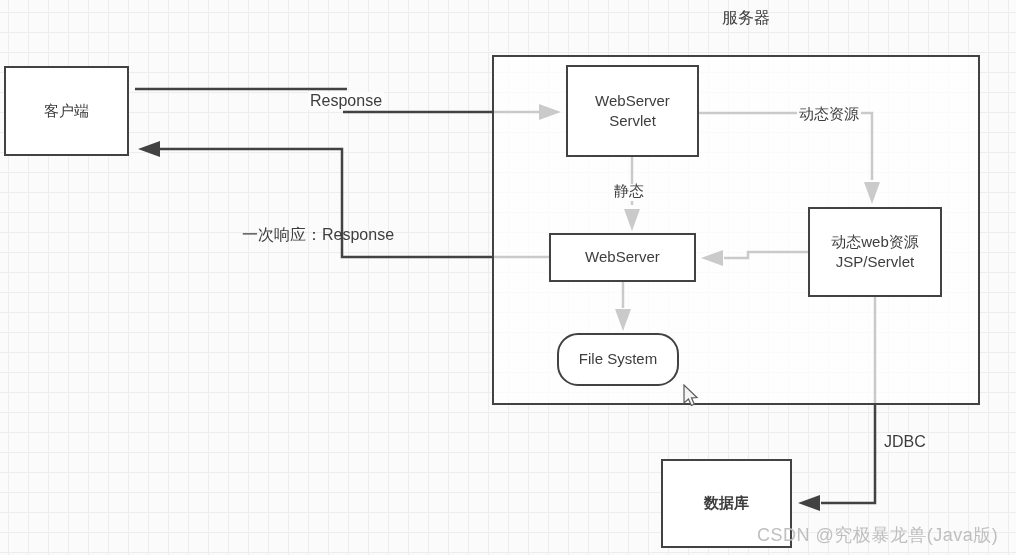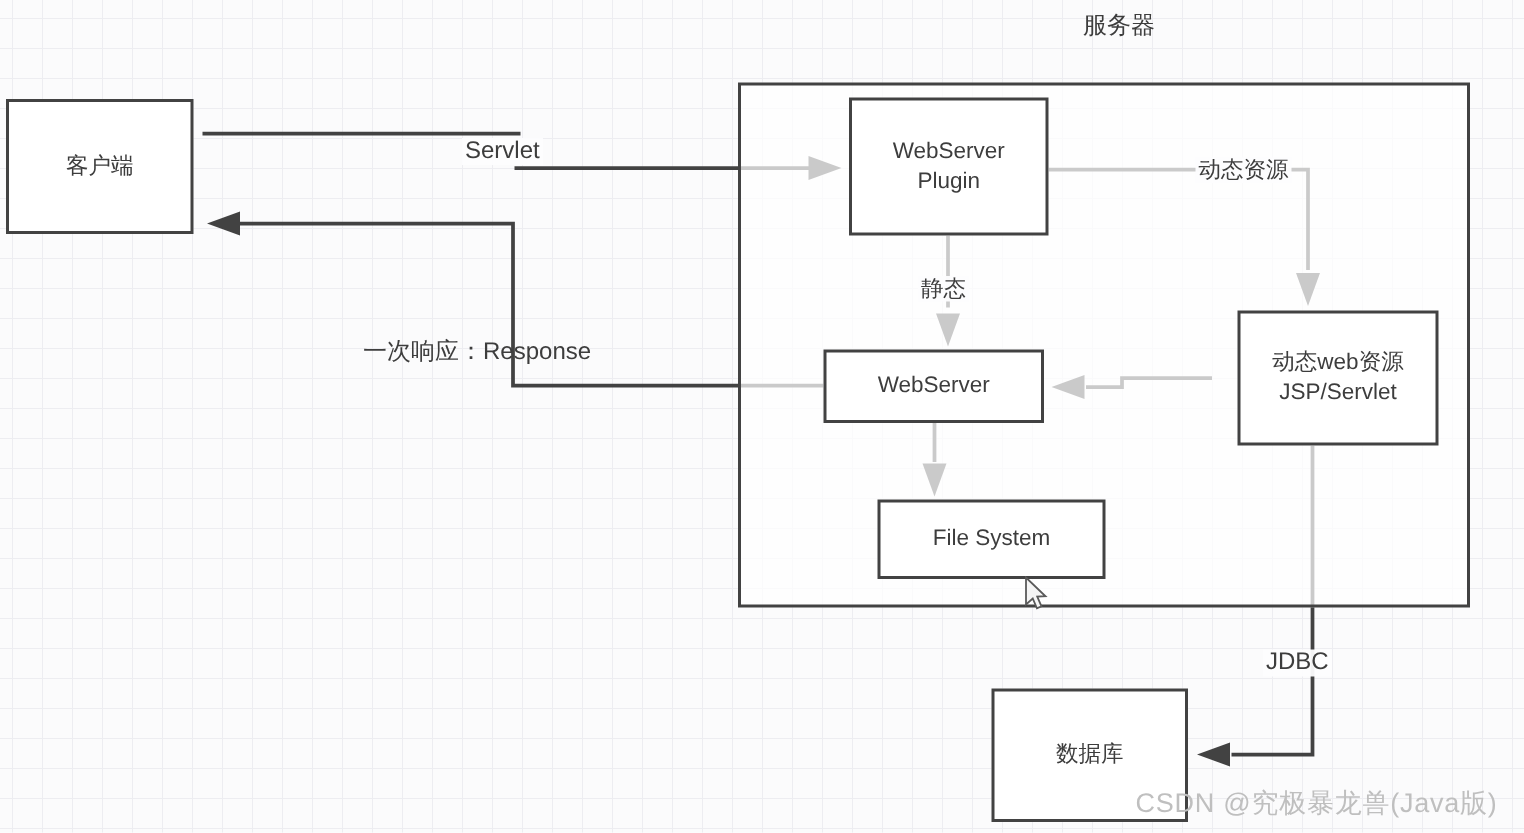--- a/index.html
+++ b/index.html
@@ -99,50 +99,50 @@
 
   <div class="container-box" style="left:492px; top:55px; width:488px; height:350px;"></div>
   <div class="free-label" style="left:722px; top:9px;">服务器</div>
 
   <div class="node" style="left:4px; top:66px; width:125px; height:90px;">
     <span>客户端</span>
   </div>
 
   <div class="node" style="left:566px; top:65px; width:133px; height:92px;">
     <span>WebServer</span>
-    <span>Plugin</span>
+    <span>Servlet</span>
   </div>
 
   <div class="node" style="left:549px; top:233px; width:147px; height:49px;">
     <span>WebServer</span>
   </div>
 
-  <div class="node" style="left:585px; top:333px; width:152px; height:53px;">
+  <div class="node" style="left:557px; top:333px; width:122px; height:53px;border-radius:21px;">
     <span>File System</span>
   </div>
 
-  <div class="node" style="left:808px; top:207px; width:134px; height:90px;margin-left:17px;">
+  <div class="node" style="left:808px; top:207px; width:134px; height:90px;">
     <span>动态web资源</span>
     <span>JSP/Servlet</span>
   </div>
 
-  <div class="node" style="left:661px; top:459px; width:131px; height:89px;">
+  <div class="node" style="left:661px; top:459px; width:131px; height:89px;font-weight:bold;">
     <span>数据库</span>
   </div>
 
 
-  <div class="edge-label bg-white" style="left:308px; top:92px;">Servlet</div>
+  <div class="edge-label bg-white" style="left:308px; top:92px;">Response</div>
 
   <div class="free-label" style="left:242px; top:186px;margin-top:40px;">一次响应：Response</div>
 
-  <div class="edge-label bg-white" style="left:612px; top:184px; font-size:15px;">静态</div>
+  <div class="edge-label bg-white" style="left:612px; top:184px; font-size:15px;font-family:Liberation Mono, monospace;">静态</div>
 
   <div class="edge-label bg-white" style="left:797px; top:105px; font-size:15px;">动态资源</div>
 
-  <div class="edge-label bg-white" style="left:842px; top:433px;text-align:right;">JDBC</div>
+  <div class="edge-label bg-white" style="left:882px; top:433px;text-align:right;">JDBC</div>
 
   <div class="watermark" style="left:757px; top:523px;">CSDN @究极暴龙兽(Java版)</div>
 
   <svg class="cursor" style="left:681px; top:384px;" viewBox="0 0 18 24" xmlns="http://www.w3.org/2000/svg">
     <path d="M3,1 L3,19 L7.5,15 L10.3,21.5 L13.3,20.2 L10.5,13.8 L16,13.5 Z" fill="#f5f5f5" stroke="#5a5a5a" stroke-width="1.2"></path>
   </svg>
 
 </div>
 
 </body></html>

